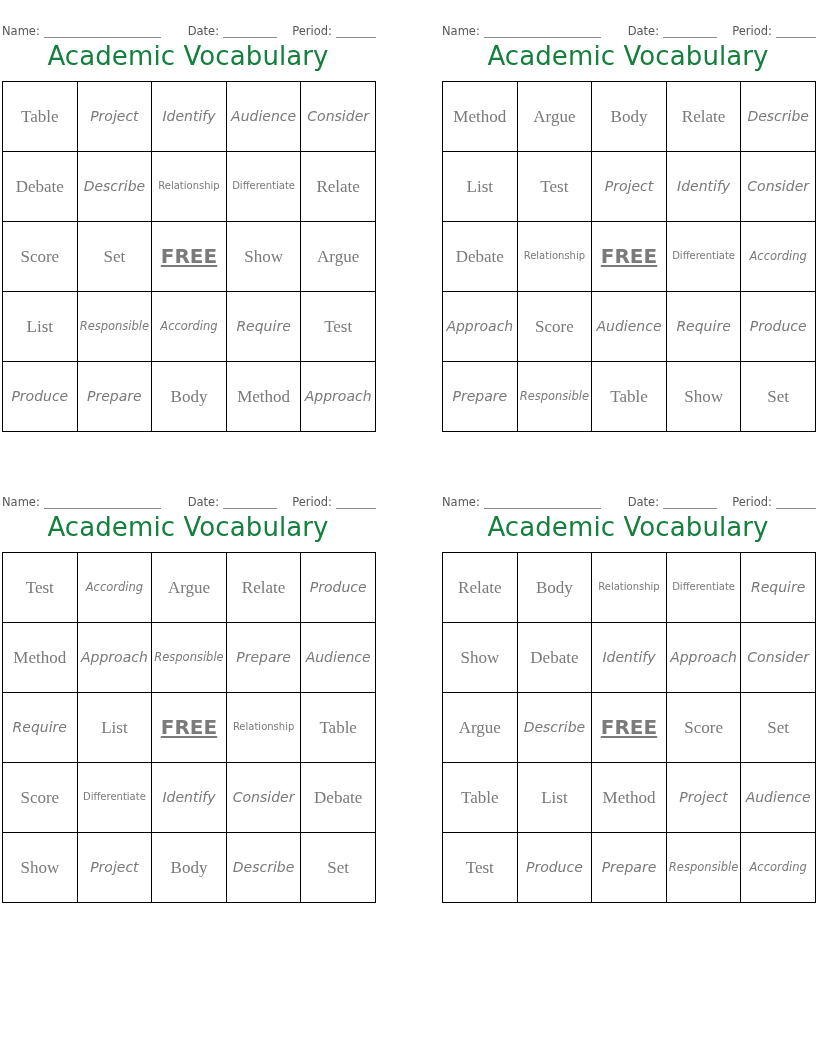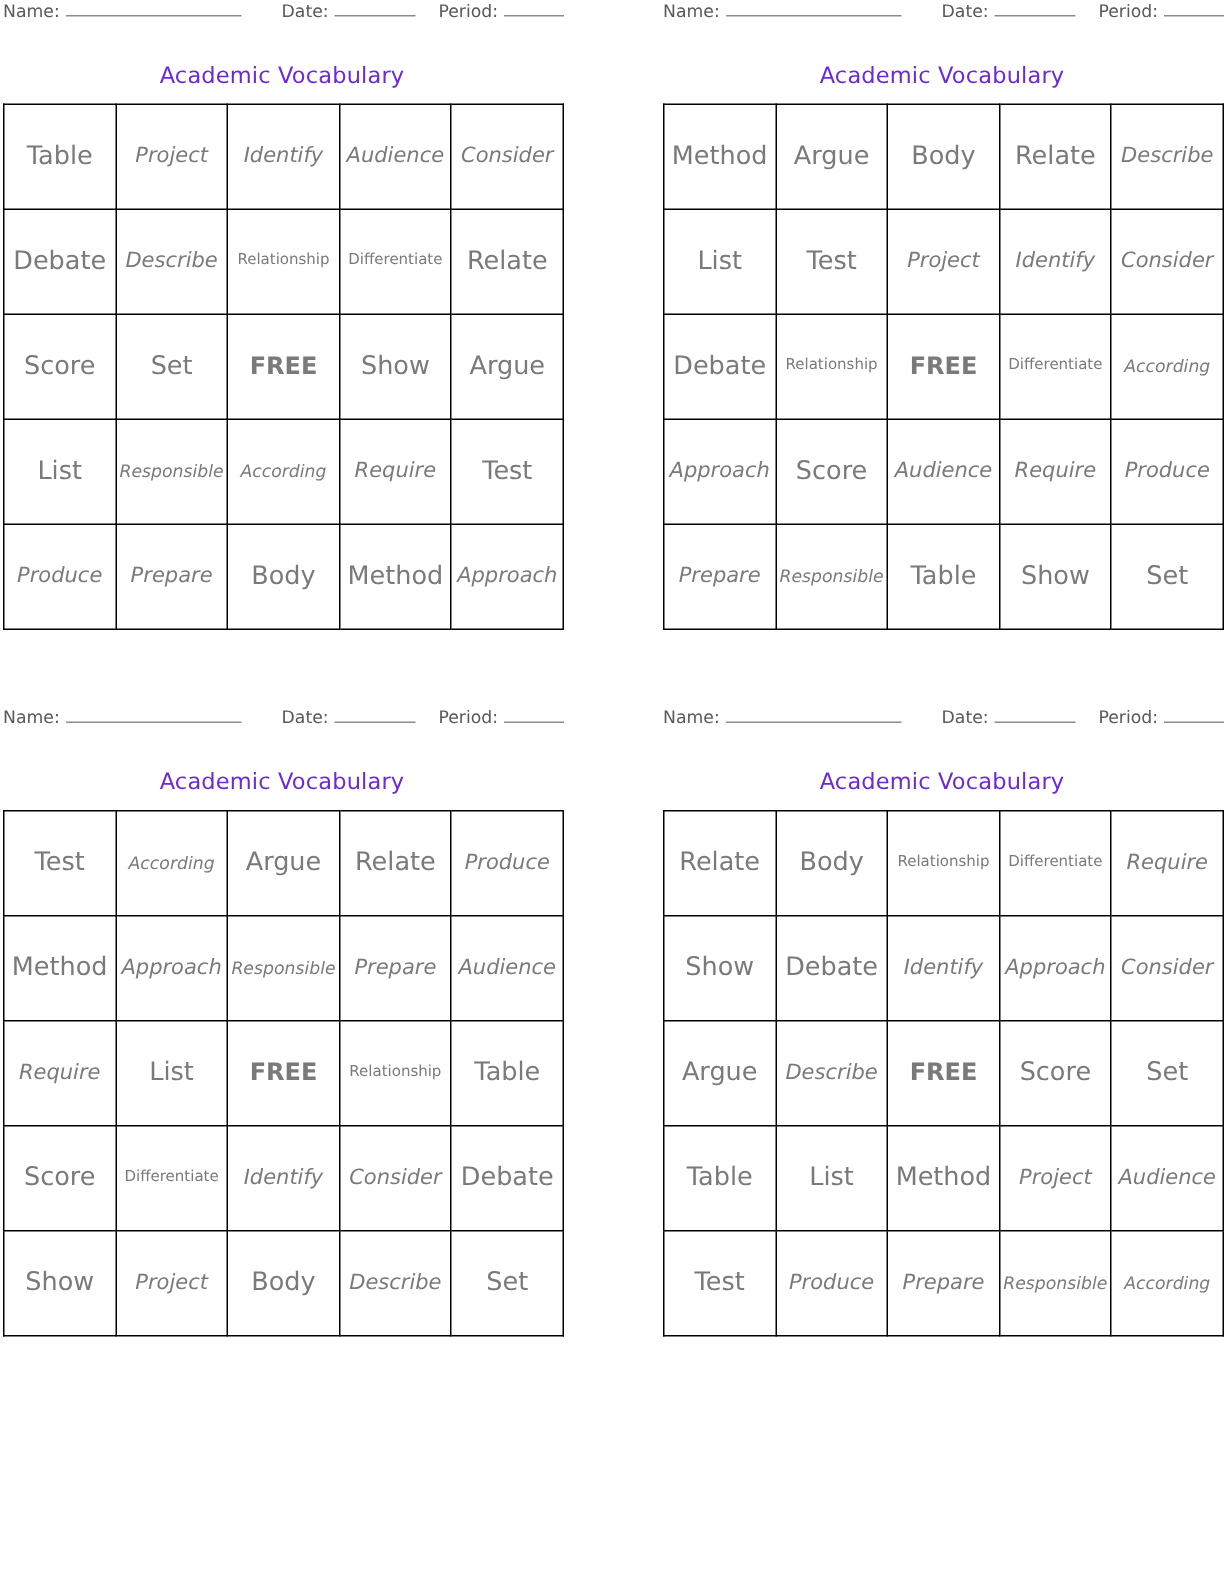--- a/index.html
+++ b/index.html
@@ -38,42 +38,43 @@
     display: flex;
     align-items: baseline;
     font-size: 11.5px;
     color: #595959;
     height: 18px;
     padding-left: 2px;
     white-space: nowrap;
   }
   .meta-field {
     display: inline-flex;
-    align-items: flex-start;
+    align-items: flex-end;
+    margin-top: 24px;
   }
   .meta-label {
     color: #595959;
   }
   .meta-rule {
     display: inline-block;
     border-bottom: 1px solid #8c8c8c;
     margin-left: 4px;
     height: 11px;
   }
   .rule-name   { width: 117px; }
   .rule-date   { width: 54px; }
   .rule-period { width: 40px; }
   .meta-gap-a { width: 46px; }
   .meta-gap-b { width: 26px; }
 
   
   .card-title {
     text-align: center;
-    font-size: 15px;
-    color: #6d28d9;
+    font-size: 26px;
+    color: #15803d;
     font-weight: normal;
     margin: 0;
     padding-top: 23px;
     padding-bottom: 10px;
     letter-spacing: 0.1px;
   }
 
   
   .bingo-grid {
     border-collapse: collapse;
@@ -86,29 +87,30 @@
     width: 74.6px;
     height: 70px;
     text-align: center;
     vertical-align: middle;
     color: #7a7a7a;
     padding: 1px 2px;
     overflow: hidden;
     line-height: 1.05;
   }
   
-  .len-s  { font-size: 17px; }
+  .len-s  { font-size: 17px; font-family: Liberation Serif, serif; }
   .len-m  { font-size: 14px; font-style: italic; }
   .len-l  { font-size: 11.5px; font-style: italic; }
   .len-xl { font-size: 10px; }
 
   .free-cell {
     font-weight: bold;
-    font-size: 16px;
+    font-size: 20px;
     color: #5c5c5c;
+    text-decoration: underline;
     text-underline-offset: 2px;
   }
 </style>
 </head>
 <body>
 
 <div class="sheet">
 
   <div class="card card-tl">
     <div class="meta-line">

